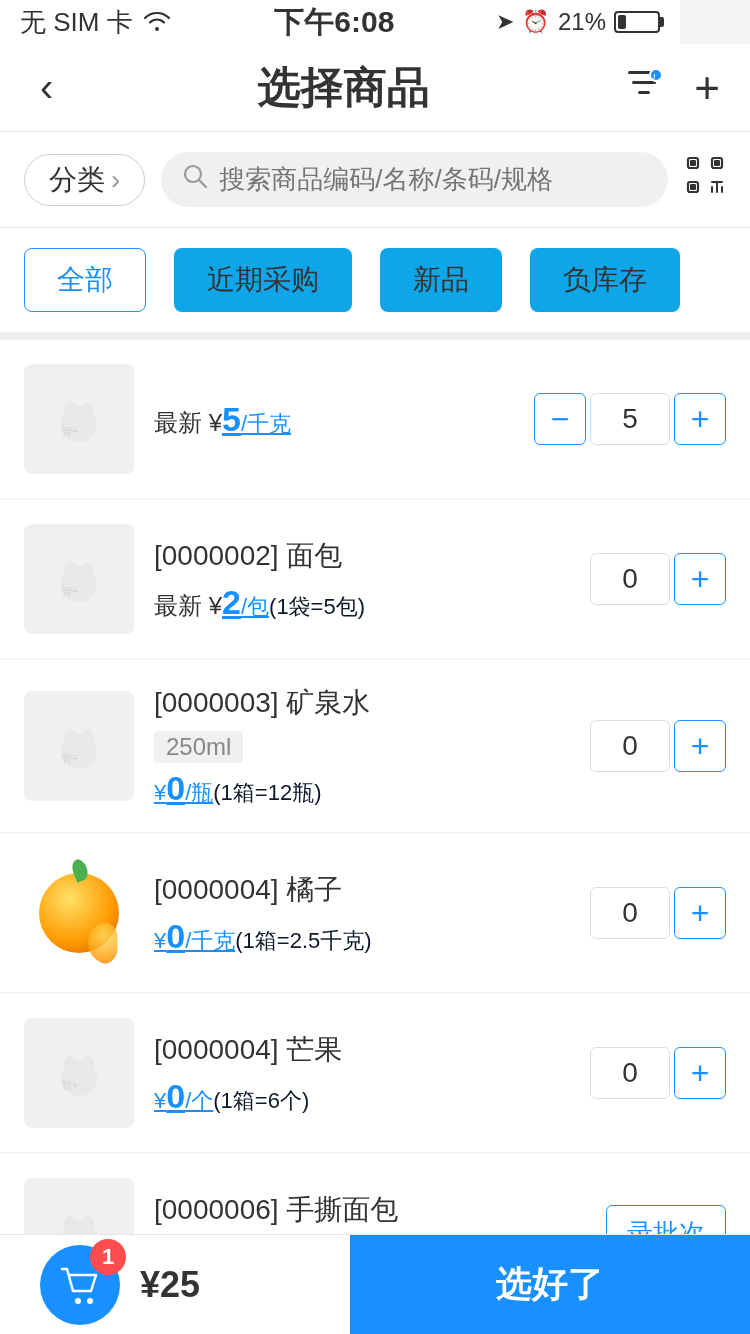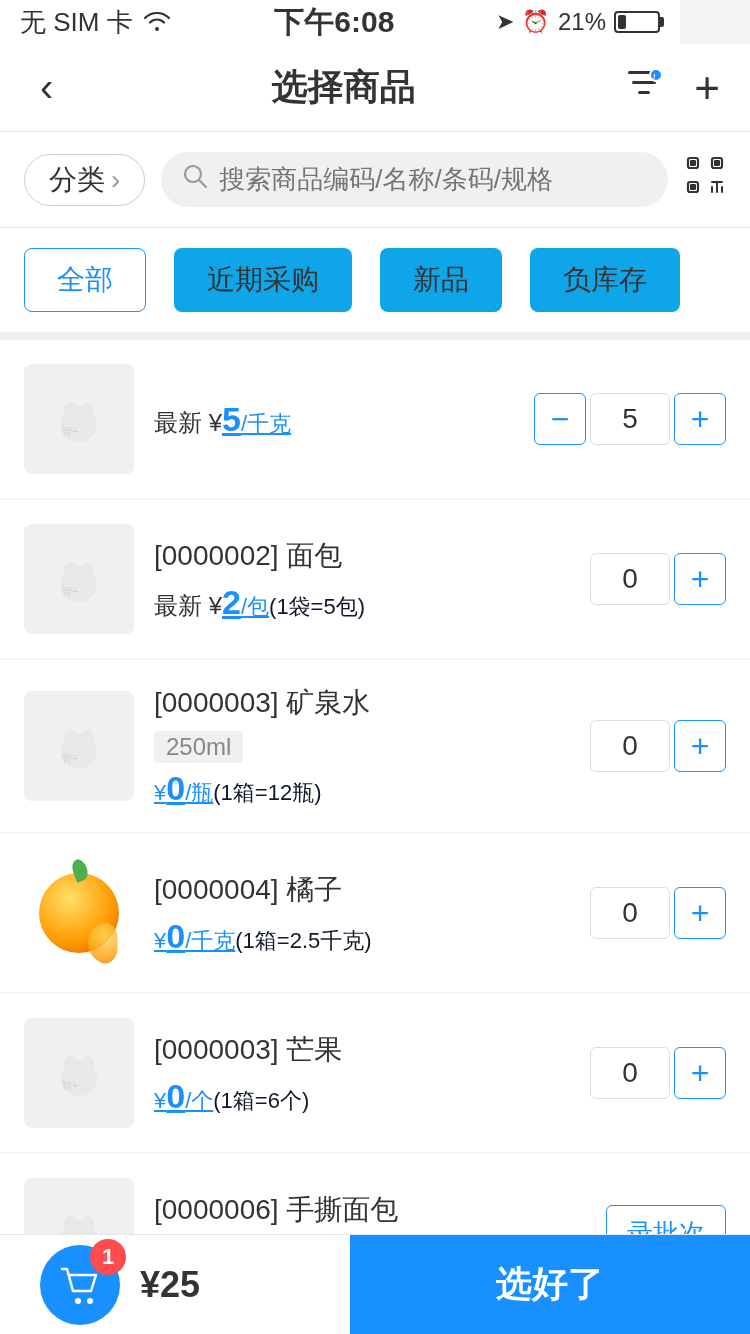--- a/index.html
+++ b/index.html
@@ -79,21 +79,21 @@
       padding: 0 30px;
       border-bottom: 1px solid #e5e5e5;
     }
     .nav-back {
       font-size: 40px;
       color: #333;
       cursor: pointer;
       padding: 10px;
     }
     .nav-title {
-      font-size: 36px;
+      font-size: 43px;
       font-weight: 600;
       color: #333;
     }
     .nav-right {
       display: flex;
       align-items: center;
       gap: 30px;
     }
     .nav-filter-icon, .nav-add-icon {
       font-size: 40px;
@@ -525,21 +525,21 @@
   <div class="product-item">
     <div class="product-img">
       <svg width="60" height="60" viewBox="0 0 60 60" fill="none">
         <circle cx="30" cy="35" r="18" fill="#ddd"></circle>
         <ellipse cx="22" cy="22" rx="7" ry="9" fill="#ddd" transform="rotate(-15 22 22)"></ellipse>
         <ellipse cx="38" cy="22" rx="7" ry="9" fill="#ddd" transform="rotate(15 38 22)"></ellipse>
         <text x="12" y="46" font-size="11" fill="#aaa" font-weight="300">智+</text>
       </svg>
     </div>
     <div class="product-info">
-      <div class="product-name">[0000003] 芒果</div>
+      <div class="product-name">[0000004] 芒果</div>
       <div class="product-price">
         <span class="price-yen">¥</span><span class="price-num">0</span><span class="price-unit">/个</span><span class="price-note">(1箱=6个)</span>
       </div>
     </div>
     <div class="qty-control">
       <input class="qty-input" type="text" value="0" style="">
       <button class="qty-btn">+</button>
     </div>
   </div>
 

